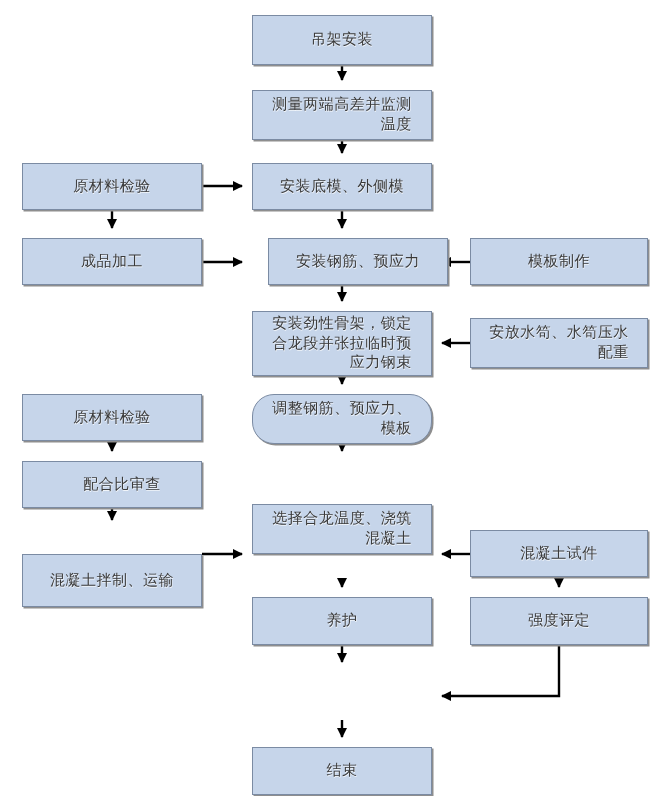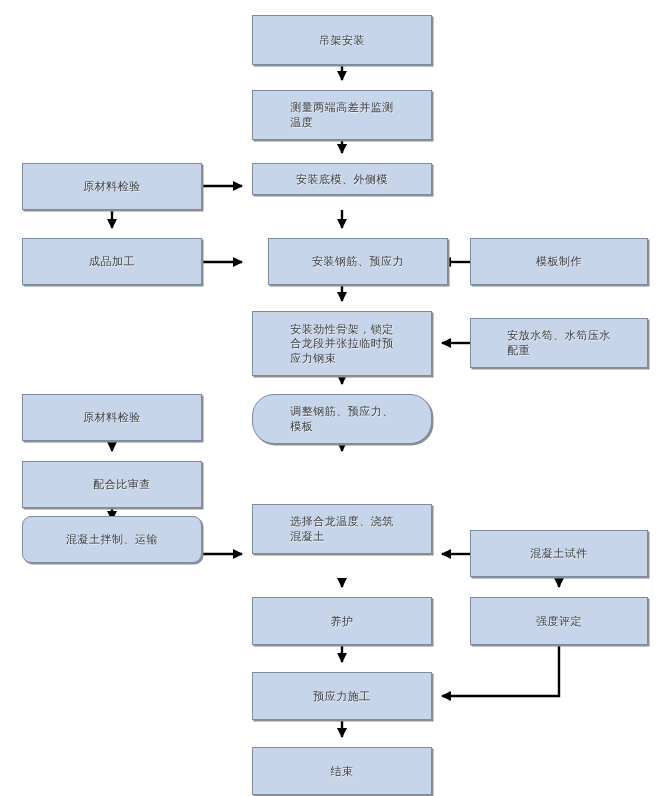--- a/index.html
+++ b/index.html
@@ -26,24 +26,24 @@
   }
   .node-box {
     position: absolute;
     box-sizing: border-box;
     background: #c6d5ea;
     border: 1px solid #7b8ba3;
     box-shadow: 1.5px 1.5px 0 0 #8e8e8e;
     display: flex;
     align-items: center;
     justify-content: center;
-    text-align: left;
+    text-align: right;
     color: #3a3a3a;
     font-family: "Liberation Serif", "DejaVu Serif", serif;
-    font-size: 11px;
+    font-size: 15px;
     line-height: 1.32;
     letter-spacing: 0.5px;
     text-shadow: 0.6px 0.6px 0 rgba(255,255,255,0.75);
     white-space: pre-line;
     padding: 0 4px;
     user-select: none;
   }
 </style>
 </head>
 <body>
@@ -87,38 +87,37 @@
       <line x1="470" y1="343" x2="442" y2="343" marker-end="url(#arrowLeft)"></line>
       <line x1="559" y1="577" x2="559" y2="587" marker-end="url(#arrowDown)"></line>
       <line x1="470" y1="554" x2="442" y2="554" marker-end="url(#arrowLeft)"></line>
       <path d="M559,645 L559,696 L442,696" marker-end="url(#arrowLeft)"></path>
     </g>
   </svg>
 
   <div class="node-box" style="left:252px; top:15px;  width:180px; height:50px;">吊架安装</div>
   <div class="node-box" style="left:252px; top:90px;  width:180px; height:50px;">测量两端高差并监测
 温度</div>
-  <div class="node-box" style="left:252px; top:163px; width:180px; height:32px;">安装底模、外侧模</div>
+  <div class="node-box" style="left:252px; top:163px; width:180px; height:47px;">安装底模、外侧模</div>
   <div class="node-box" style="left:268px; top:238px; width:180px; height:47px;">安装钢筋、预应力</div>
   <div class="node-box" style="left:252px; top:311px; width:180px; height:65px;">安装劲性骨架，锁定
 合龙段并张拉临时预
 应力钢束</div>
   <div class="node-box" style="left:252px; top:394px; width:180px; height:50px;border-radius:22px;">调整钢筋、预应力、
 模板</div>
   <div class="node-box" style="left:252px; top:504px; width:180px; height:50px;">选择合龙温度、浇筑
 混凝土</div>
   <div class="node-box" style="left:252px; top:597px; width:180px; height:48px;">养护</div>
-  <div class="node-box" style="left:252px; top:672px; width:180px; height:48px;">预应力施工</div>
   <div class="node-box" style="left:252px; top:747px; width:180px; height:48px;">结束</div>
 
   <div class="node-box" style="left:22px; top:163px; width:180px; height:47px;">原材料检验</div>
   <div class="node-box" style="left:22px; top:238px; width:180px; height:47px;">成品加工</div>
   <div class="node-box" style="left:22px; top:394px; width:180px; height:47px;">原材料检验</div>
   <div class="node-box" style="left:22px; top:461px; width:180px; height:47px;padding-left:24px;">配合比审查</div>
-  <div class="node-box" style="left:22px; top:516px; width:180px; height:47px;border-radius:9px;">混凝土拌制、运输</div>
+  <div class="node-box" style="left:22px; top:554px; width:180px; height:53px;">混凝土拌制、运输</div>
 
   <div class="node-box" style="left:470px; top:238px; width:178px; height:47px;">模板制作</div>
   <div class="node-box" style="left:470px; top:318px; width:178px; height:50px;">安放水笱、水笱压水
 配重</div>
   <div class="node-box" style="left:470px; top:530px; width:178px; height:47px;">混凝土试件</div>
   <div class="node-box" style="left:470px; top:597px; width:178px; height:48px;">强度评定</div>
 
 </div>
 
 </body></html>

